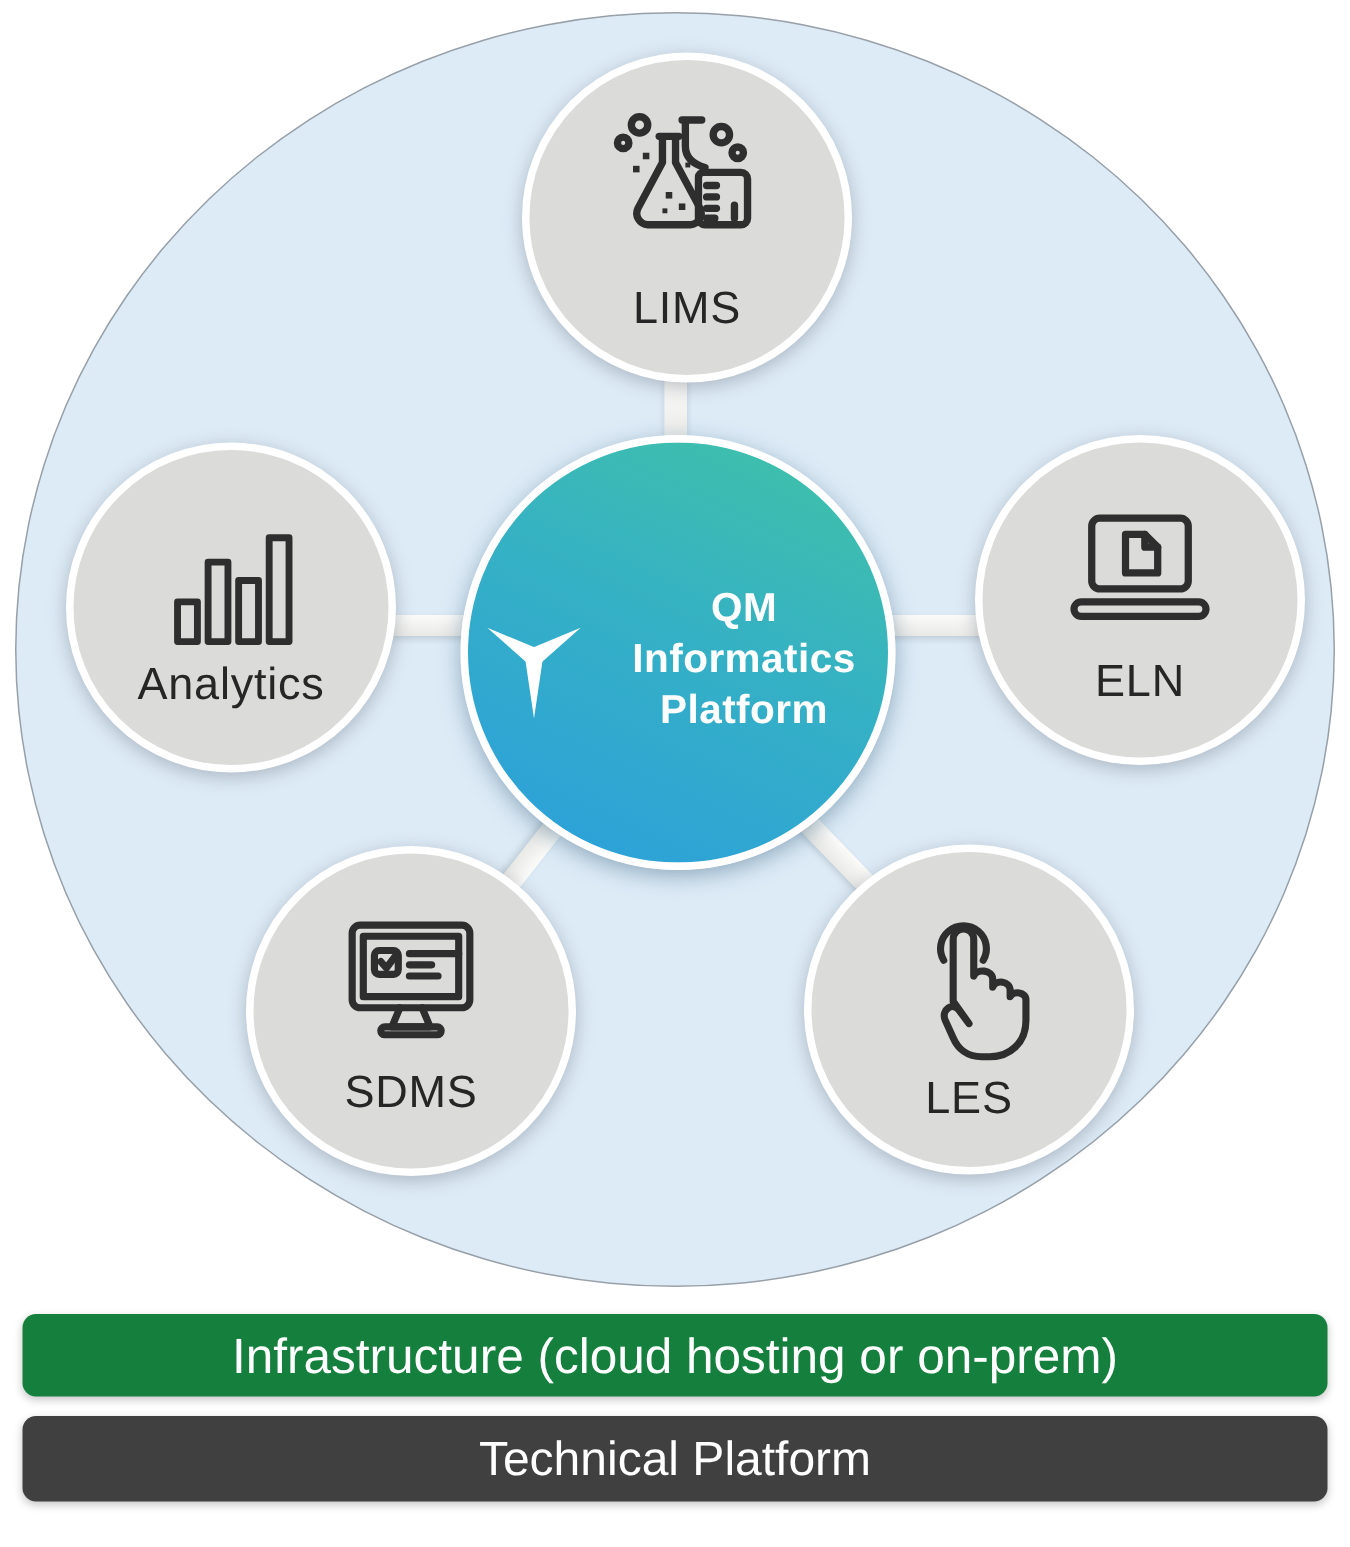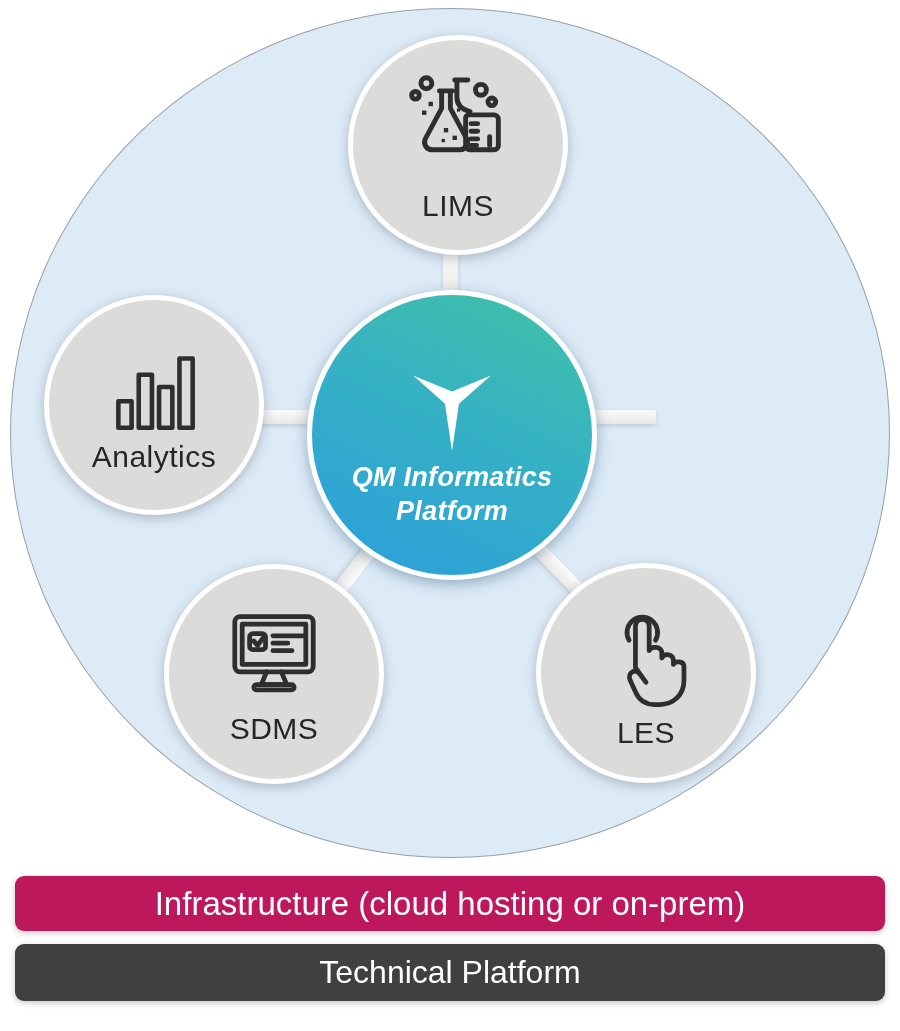--- a/index.html
+++ b/index.html
@@ -39,35 +39,34 @@
   .node-icon{display:block;}
   .node-label{
     margin-top:4px;font-size:30px;color:#262626;letter-spacing:.5px;line-height:1;
   }
   
   .hub{
     position:absolute;left:307px;top:290px;width:290px;height:290px;
     border-radius:50%;box-sizing:border-box;border:5px solid #ffffff;
     background:linear-gradient(205deg,#41c3a5 0%,#35b1c4 45%,#2b9edd 100%);
     box-shadow:0 4px 14px rgba(70,110,135,.5);
-    display:flex;flex-direction:column;align-items:center;justify-content:center;
+    display:flex;flex-direction:row;align-items:center;
     z-index:3;
-    font-style:italic;
   }
   .hub-title{
     width:240px;text-align:center;color:#ffffff;font-weight:700;
     font-size:27px;line-height:1.25;margin-top:10px;letter-spacing:.3px;
   }
   
   .bar{
     position:absolute;left:15px;width:870px;border-radius:9px;
     display:flex;align-items:center;justify-content:center;
     color:#ffffff;box-shadow:0 2px 6px rgba(0,0,0,.22);z-index:4;
   }
-  .bar-infra{top:876px;height:55px;background:#be185d;font-size:33px;}
+  .bar-infra{top:876px;height:55px;background:#15803d;font-size:33px;}
   .bar-tech{top:944px;height:57px;background:#404040;font-size:32px;}
   .icon-stroke{stroke:#2e2e2e;fill:none;stroke-width:4.5;stroke-linecap:round;stroke-linejoin:round;}
 </style>
 </head>
 <body>
 
 <div id="stage">
 
   <div class="bg-circle"></div>
 
@@ -97,20 +96,31 @@
         <rect x="22" y="38" width="4" height="4"></rect>
         <rect x="42" y="54" width="4" height="4"></rect>
         <rect x="50" y="61" width="4" height="4"></rect>
         <rect x="40" y="64" width="3" height="3"></rect>
         <rect x="54" y="36" width="3" height="3"></rect>
       </g>
     </svg>
     <div class="node-label">LIMS</div>
   </div>
 
+  <div class="node node-eln">
+    <svg class="node-icon" width="118" height="106" viewBox="0 0 110 98">
+      <g class="icon-stroke">
+        <rect x="25" y="14" width="60" height="44" rx="5"></rect>
+        <path d="M46 24 h12 l8 8 v16 h-20 z"></path>
+        <path d="M58 24 v8 h8"></path>
+        <rect x="14" y="66" width="82" height="9" rx="4.5"></rect>
+      </g>
+    </svg>
+    <div class="node-label">ELN</div>
+  </div>
 
   <div class="node node-analytics">
     <svg class="node-icon" width="112" height="100" viewBox="0 0 110 98">
       <g class="icon-stroke">
         <rect x="20" y="62" width="13" height="26"></rect>
         <rect x="40" y="36" width="13" height="52"></rect>
         <rect x="60" y="48" width="13" height="40"></rect>
         <rect x="80" y="20" width="13" height="68"></rect>
       </g>
     </svg>

